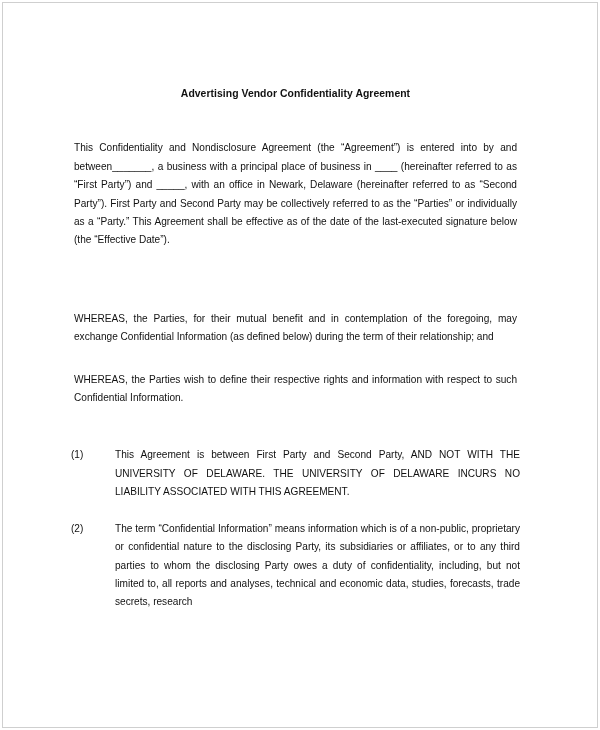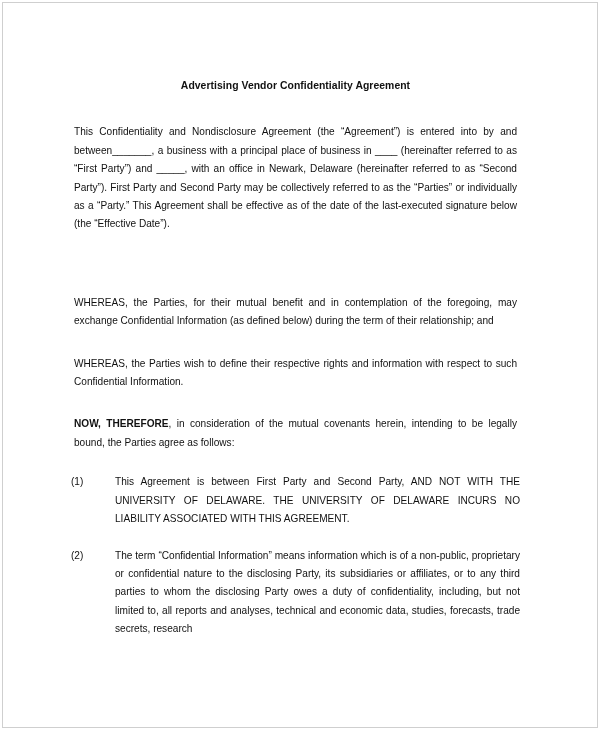--- a/index.html
+++ b/index.html
@@ -40,21 +40,21 @@
     color: #111111;
     font-size: 10.1px;
     line-height: 18.4px;
     -webkit-font-smoothing: none;
   }
 
   .doc-title {
     font-weight: bold;
     text-align: center;
     font-size: 10.4px;
-    margin: 0;
+    margin: 8px;
     padding-top: 77px;
     letter-spacing: 0.05px;
   }
 
   p.para {
     margin: 3px;
     text-align: justify;
     text-justify: inter-word;
   }
 
@@ -104,21 +104,20 @@
     <div class="gap-para"></div>
 
     <p class="para">WHEREAS, the Parties, for their mutual benefit and in contemplation of the foregoing, may exchange Confidential Information (as defined below) during the term of their relationship; and</p>
 
     <div class="gap-para"></div>
 
     <p class="para">WHEREAS, the Parties wish to define their respective rights and information with respect to such Confidential Information.</p>
 
     <div class="gap-para"></div>
 
-    <p class="para"><span class="bold">NOW, THEREFORE</span><span>, in consideration of the mutual covenants herein, intending to be legally bound, the Parties agree as follows:</span></p>
 
     <div class="gap-para"></div>
 
     <div class="clause">
       <span class="clause-num">(1)</span>
       <span class="clause-text">This Agreement is between First Party and Second Party, AND NOT WITH THE UNIVERSITY OF DELAWARE.  THE UNIVERSITY OF DELAWARE INCURS NO LIABILITY ASSOCIATED WITH THIS AGREEMENT.</span>
     </div>
 
     <div class="gap-para"></div>
 

